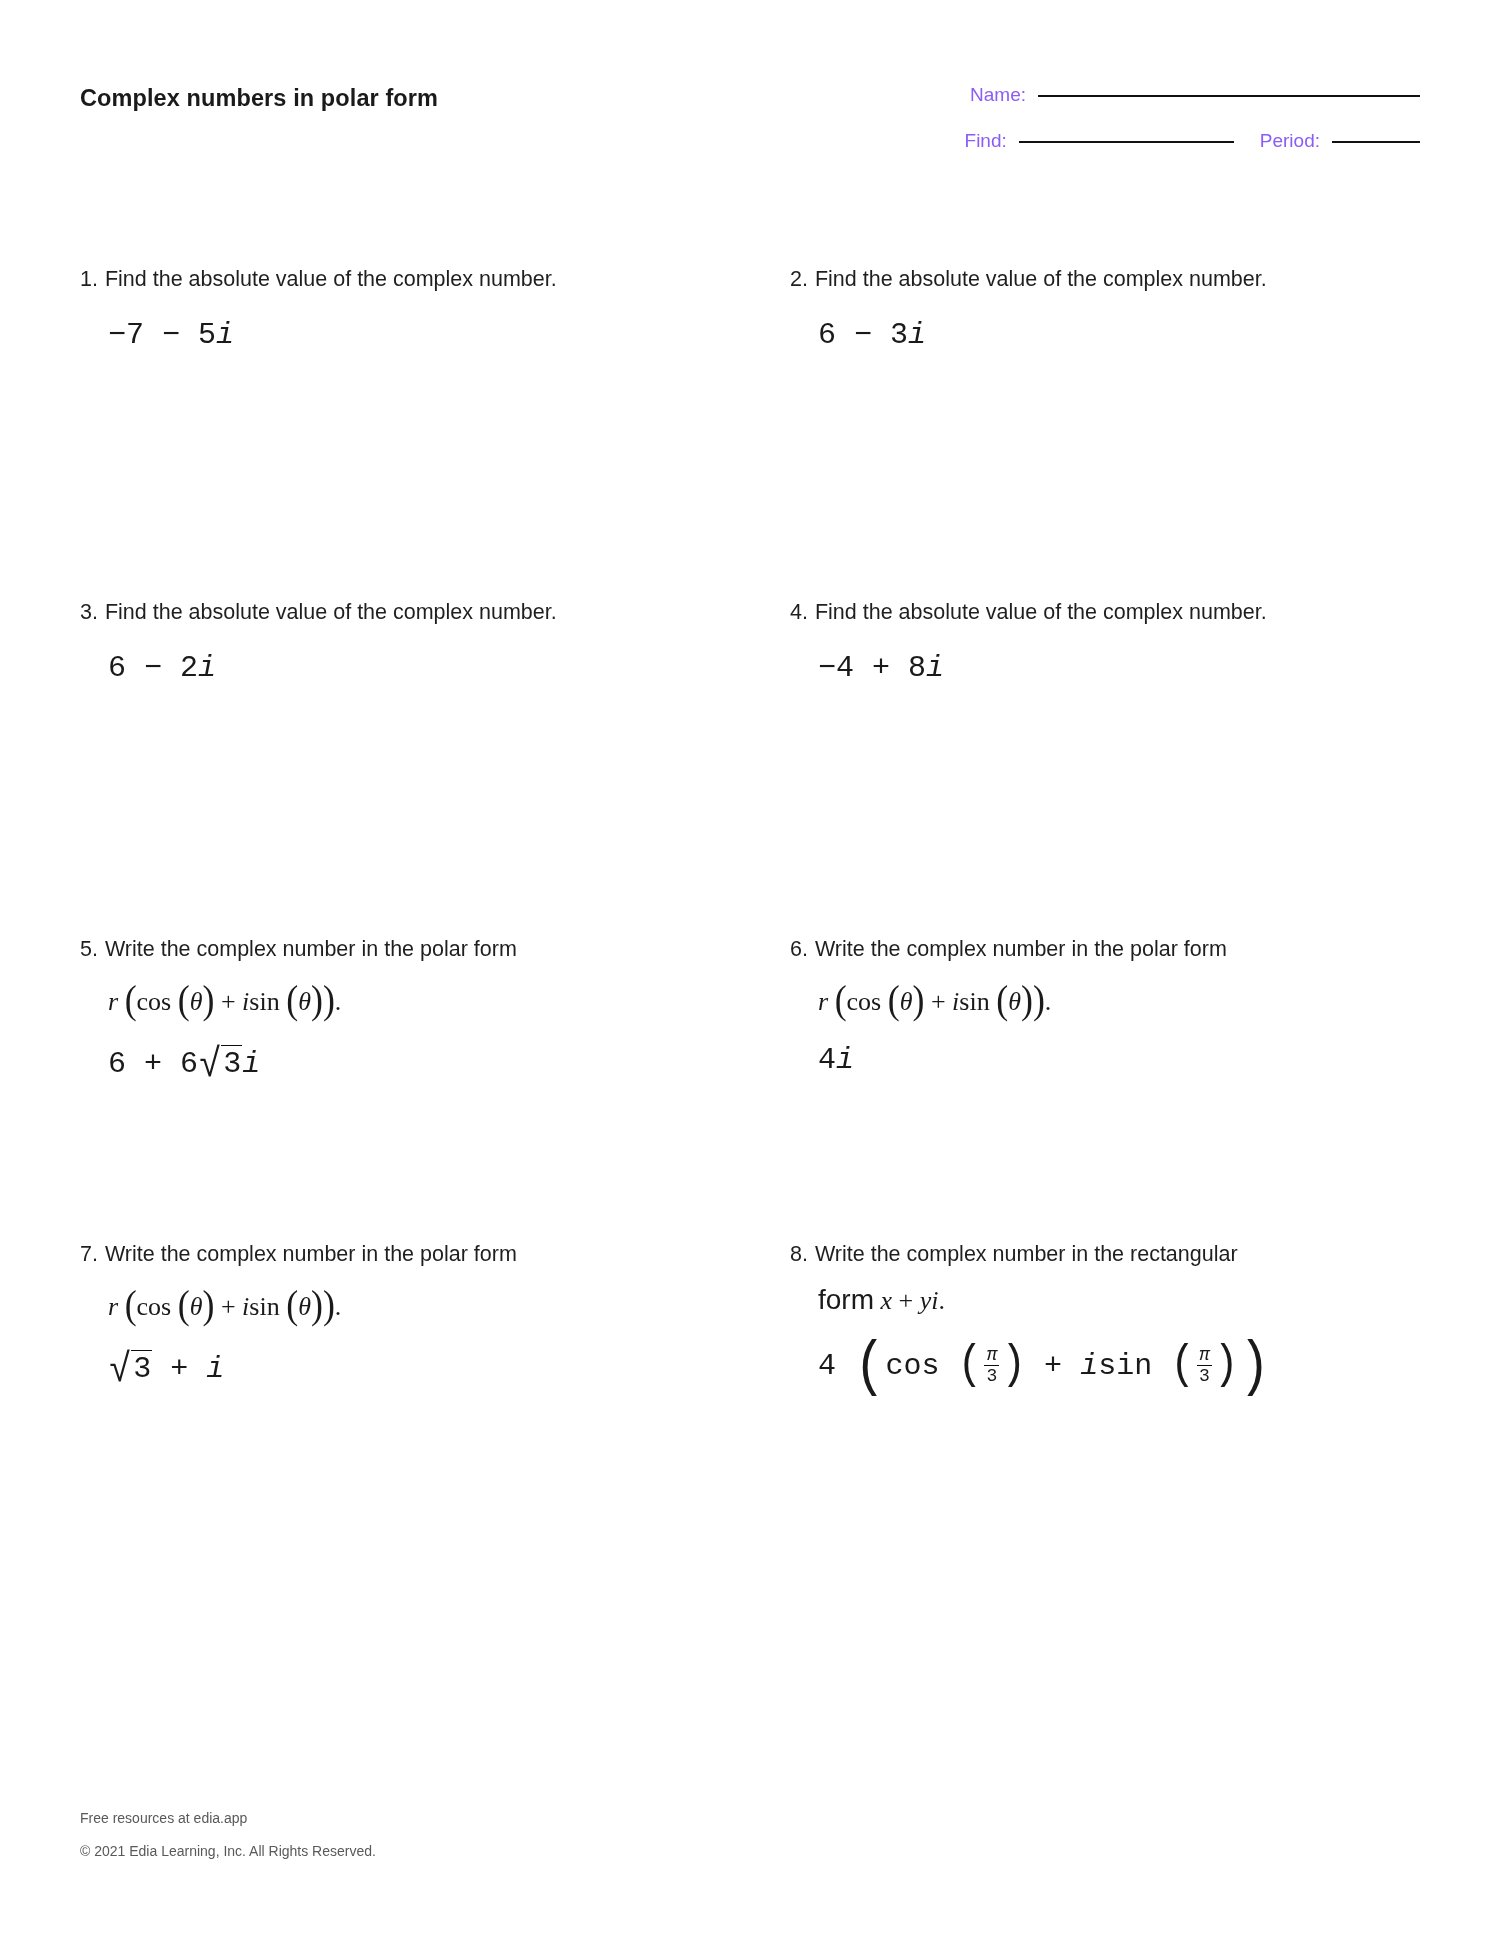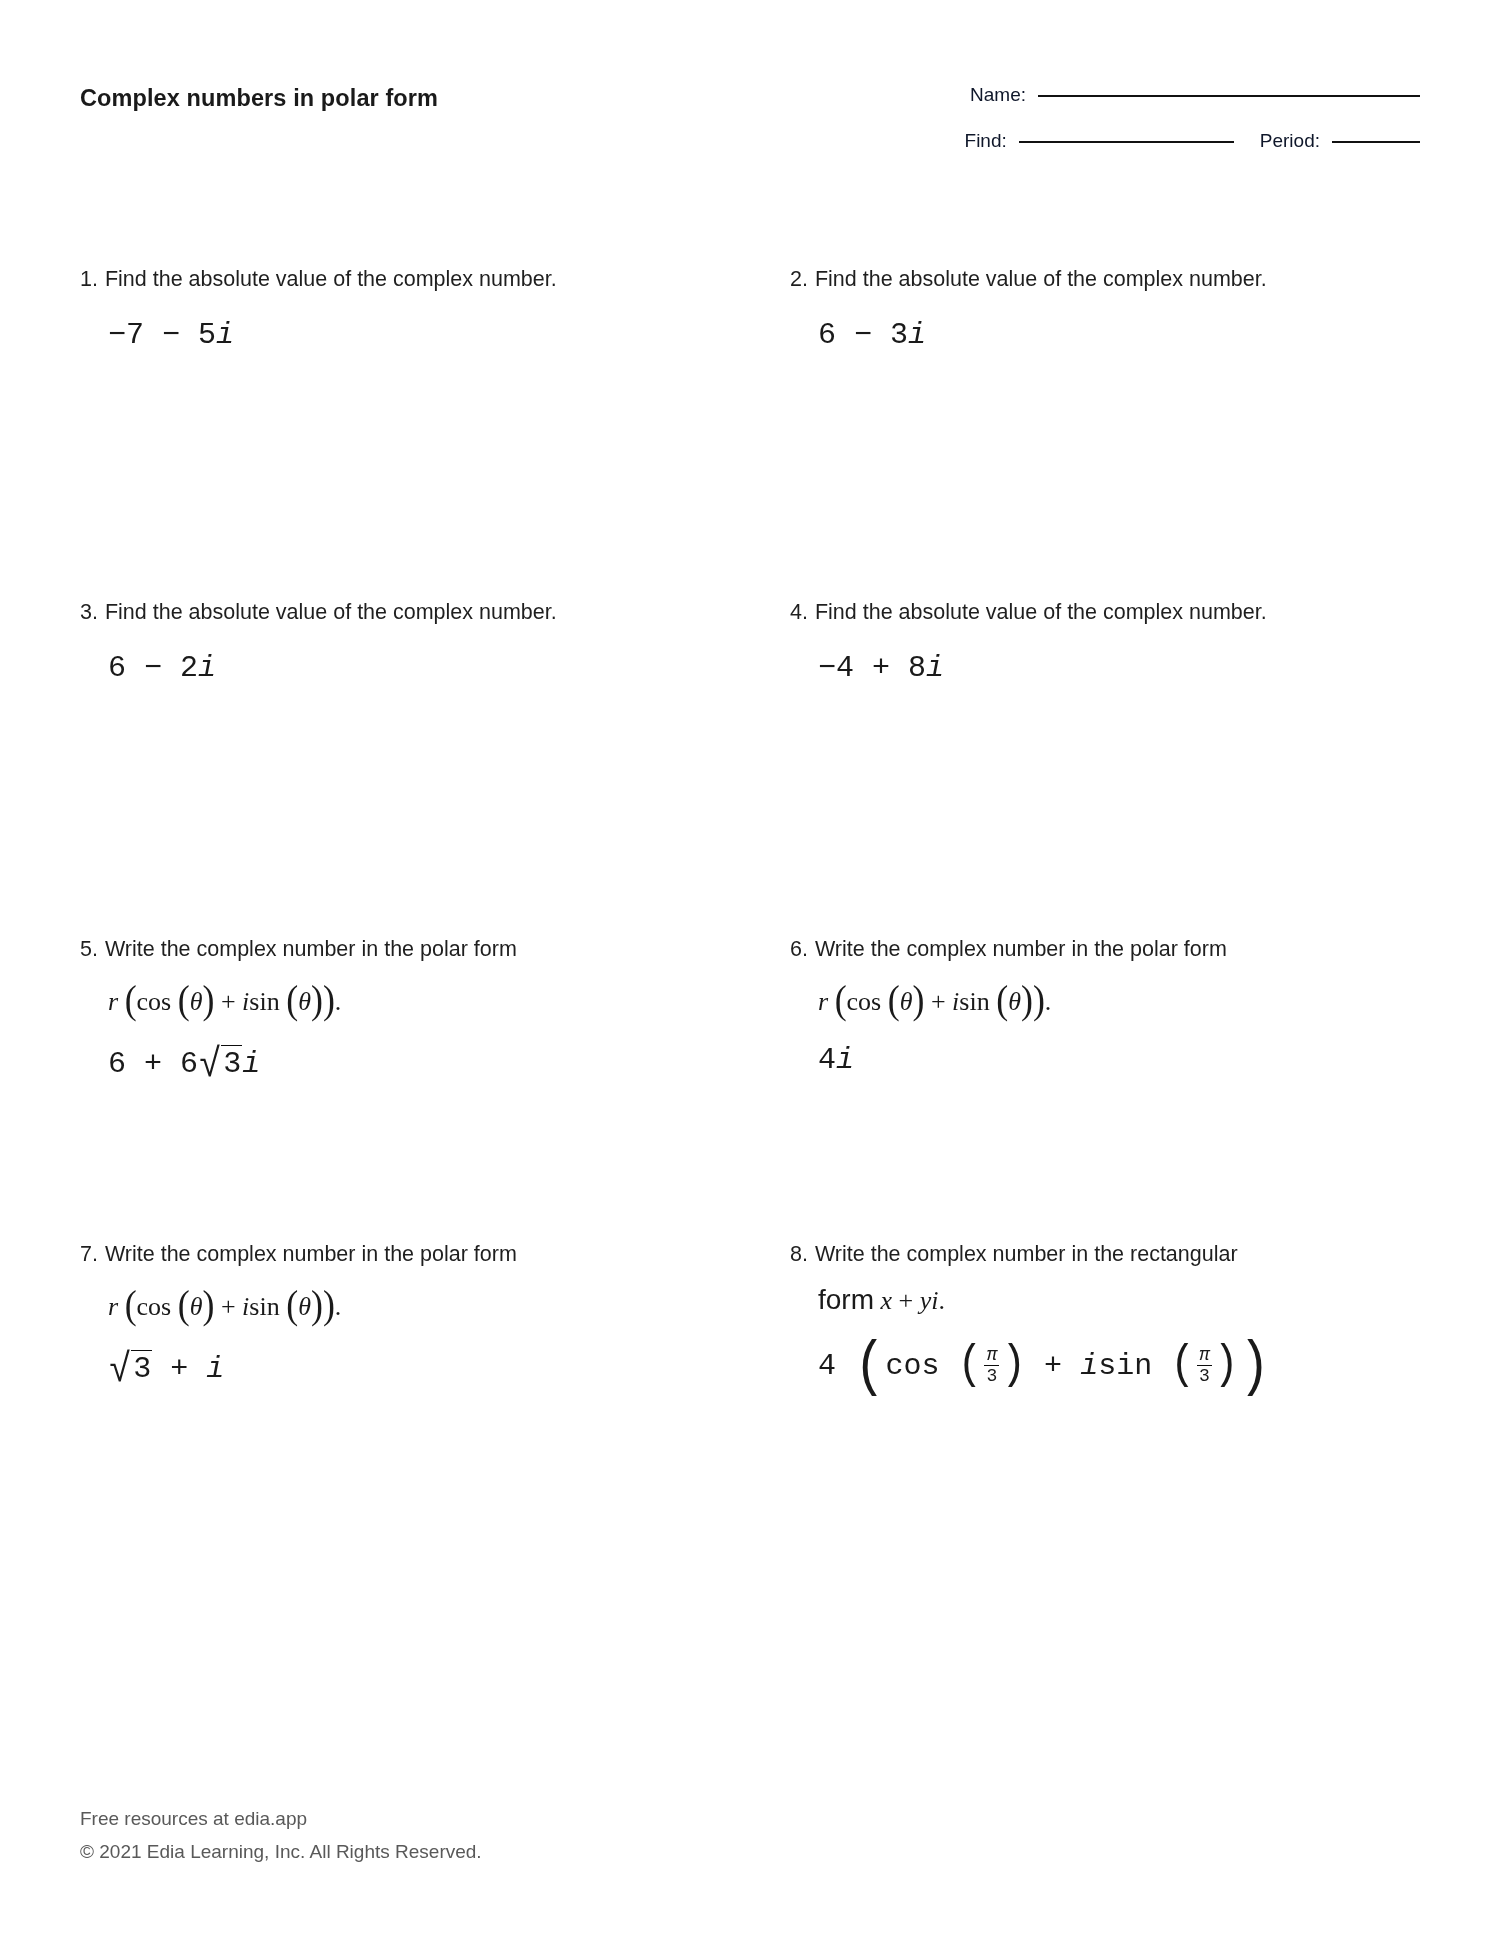--- a/index.html
+++ b/index.html
@@ -53,21 +53,21 @@
     width: 520px;
   }
   .meta-row {
     display: flex;
     align-items: baseline;
     justify-content: flex-end;
     height: 46px;
   }
   .meta-label {
     font-size: 19px;
-    color: #0f172a;
+    color: #8b5cf6;
     white-space: nowrap;
   }
   .rule {
     display: inline-block;
     border-bottom: 2.2px solid #111111;
     margin-left: 12px;
     position: relative;
     top: -4px;
   }
   .rule-name  { width: 382px; }
@@ -182,21 +182,21 @@
   .frac .den {
     display: block;
     padding: 1px 2px 0 2px;
   }
 
   
   .footer {
     position: absolute;
     left: 80px;
     top: 1802px;
-    font-size: 19px;
+    font-size: 14px;
     color: #595959;
     line-height: 33px;
   }
   .footer div { white-space: nowrap; }
 </style>
 </head>
 <body>
 
 <div class="page">
 

